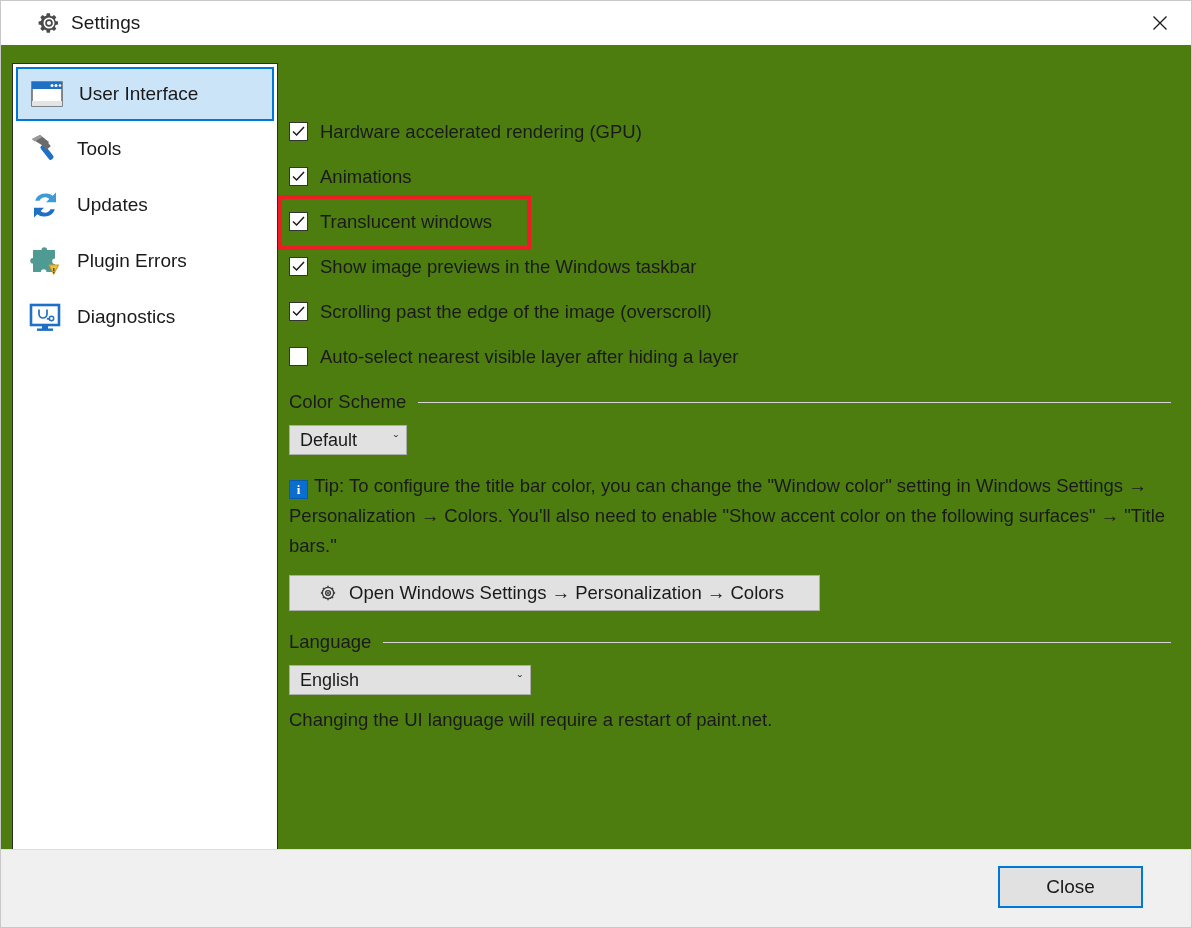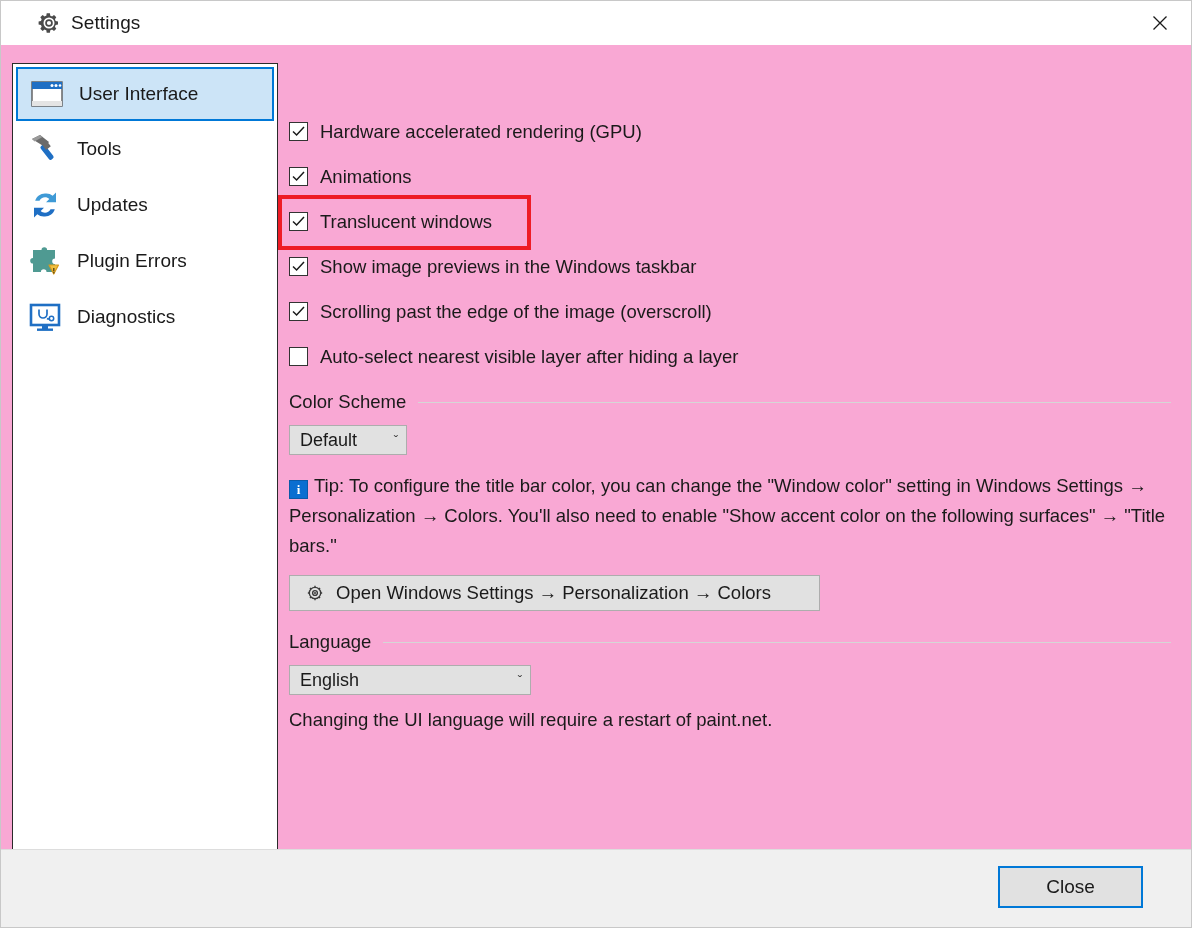--- a/index.html
+++ b/index.html
@@ -41,21 +41,21 @@
     width: 62px; height: 44px;
     display: flex; align-items: center; justify-content: center;
     cursor: default;
   }
   #close-x svg { width: 16px; height: 16px; }
 
   
   #body {
     flex: 1 1 auto;
     position: relative;
-    background: #f9a8d4;
+    background: #4d7c0f;
     display: flex;
     padding: 0;
   }
   
   #sidebar {
     position: absolute;
     left: 11px; top: 18px;
     width: 266px; height: 791px;
     background: #ffffff;
     border: 1px solid #2b2b2b;
@@ -180,21 +180,21 @@
 
   
   #open-settings-btn {
     margin-top: 14px;
     height: 36px;
     width: 531px;
     background: #e1e1e1;
     border: 1px solid #adadad;
     display: flex;
     align-items: center;
-    padding-left: 14px;
+    padding-left: 27px;
     cursor: default;
   }
   #open-settings-btn svg { width: 22px; height: 22px; flex:0 0 22px; }
   #open-settings-label {
     margin-left: 10px;
     font-size: 18.5px;
     color: #1a1a1a;
     white-space: nowrap;
   }
 

